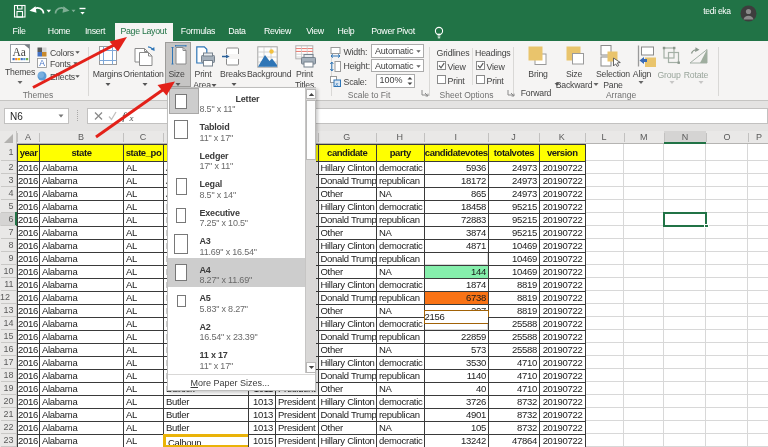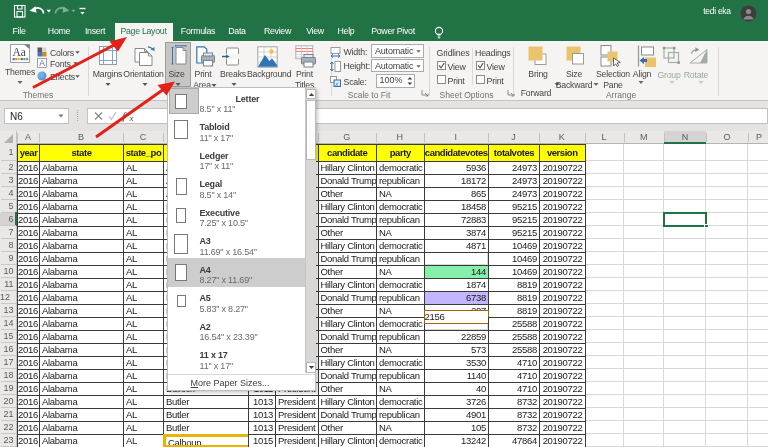--- a/index.html
+++ b/index.html
@@ -556,21 +556,21 @@
 <div class="cell num" style="left:488px;top:277.5px;width:52px;height:14.0px;border:1px solid #3a3a3a;line-height:12.5px;background:#fff;text-align:right;padding-right:2px;">8819</div>
 <div class="cell num" style="left:539px;top:277.5px;width:46.5px;height:14.0px;border:1px solid #3a3a3a;line-height:12.5px;background:#fff;text-align:right;padding-right:2px;">20190722</div>
 <div class="cell num" style="left:17px;top:290.5px;width:23px;height:14.0px;border:1px solid #3a3a3a;line-height:12.5px;background:#fff;text-align:right;padding-right:2px;">2016</div>
 <div class="cell" style="left:39px;top:290.5px;width:85px;height:14.0px;border:1px solid #3a3a3a;line-height:12.5px;background:#fff;padding-left:2px;">Alabama</div>
 <div class="cell" style="left:123px;top:290.5px;width:41px;height:14.0px;border:1px solid #3a3a3a;line-height:12.5px;background:#fff;padding-left:2px;">AL</div>
 <div class="cell" style="left:163px;top:290.5px;width:86px;height:14.0px;border:1px solid #3a3a3a;line-height:12.5px;background:#fff;padding-left:2px;">Bibb</div>
 <div class="cell num" style="left:248px;top:290.5px;width:28px;height:14.0px;border:1px solid #3a3a3a;line-height:12.5px;background:#fff;text-align:right;padding-right:2px;">1007</div>
 <div class="cell" style="left:275px;top:290.5px;width:43.5px;height:14.0px;border:1px solid #3a3a3a;line-height:12.5px;background:#fff;padding-left:2px;">President</div>
 <div class="cell" style="left:317.5px;top:290.5px;width:59.5px;height:14.0px;border:1px solid #3a3a3a;line-height:12.5px;background:#fff;padding-left:2px;">Donald Trump</div>
 <div class="cell" style="left:376px;top:290.5px;width:48.5px;height:14.0px;border:1px solid #3a3a3a;line-height:12.5px;background:#fff;padding-left:2px;">republican</div>
-<div class="cell num" style="left:423.5px;top:290.5px;width:65.5px;height:14.0px;border:1px solid #3a3a3a;line-height:12.5px;background:#c4b5fd;text-align:right;padding-right:2px;">6738</div>
+<div class="cell num" style="left:423.5px;top:290.5px;width:65.5px;height:14.0px;border:1px solid #3a3a3a;line-height:12.5px;background:#f97316;text-align:right;padding-right:2px;">6738</div>
 <div class="cell num" style="left:488px;top:290.5px;width:52px;height:14.0px;border:1px solid #3a3a3a;line-height:12.5px;background:#fff;text-align:right;padding-right:2px;">8819</div>
 <div class="cell num" style="left:539px;top:290.5px;width:46.5px;height:14.0px;border:1px solid #3a3a3a;line-height:12.5px;background:#fff;text-align:right;padding-right:2px;">20190722</div>
 <div class="cell num" style="left:17px;top:303.5px;width:23px;height:14.0px;border:1px solid #3a3a3a;line-height:12.5px;background:#fff;text-align:right;padding-right:2px;">2016</div>
 <div class="cell" style="left:39px;top:303.5px;width:85px;height:14.0px;border:1px solid #3a3a3a;line-height:12.5px;background:#fff;padding-left:2px;">Alabama</div>
 <div class="cell" style="left:123px;top:303.5px;width:41px;height:14.0px;border:1px solid #3a3a3a;line-height:12.5px;background:#fff;padding-left:2px;">AL</div>
 <div class="cell" style="left:163px;top:303.5px;width:86px;height:14.0px;border:1px solid #3a3a3a;line-height:12.5px;background:#fff;padding-left:2px;">Bibb</div>
 <div class="cell num" style="left:248px;top:303.5px;width:28px;height:14.0px;border:1px solid #3a3a3a;line-height:12.5px;background:#fff;text-align:right;padding-right:2px;">1007</div>
 <div class="cell" style="left:275px;top:303.5px;width:43.5px;height:14.0px;border:1px solid #3a3a3a;line-height:12.5px;background:#fff;padding-left:2px;">President</div>
 <div class="cell" style="left:317.5px;top:303.5px;width:59.5px;height:14.0px;border:1px solid #3a3a3a;line-height:12.5px;background:#fff;padding-left:2px;">Other</div>
 <div class="cell" style="left:376px;top:303.5px;width:48.5px;height:14.0px;border:1px solid #3a3a3a;line-height:12.5px;background:#fff;padding-left:2px;">NA</div>

